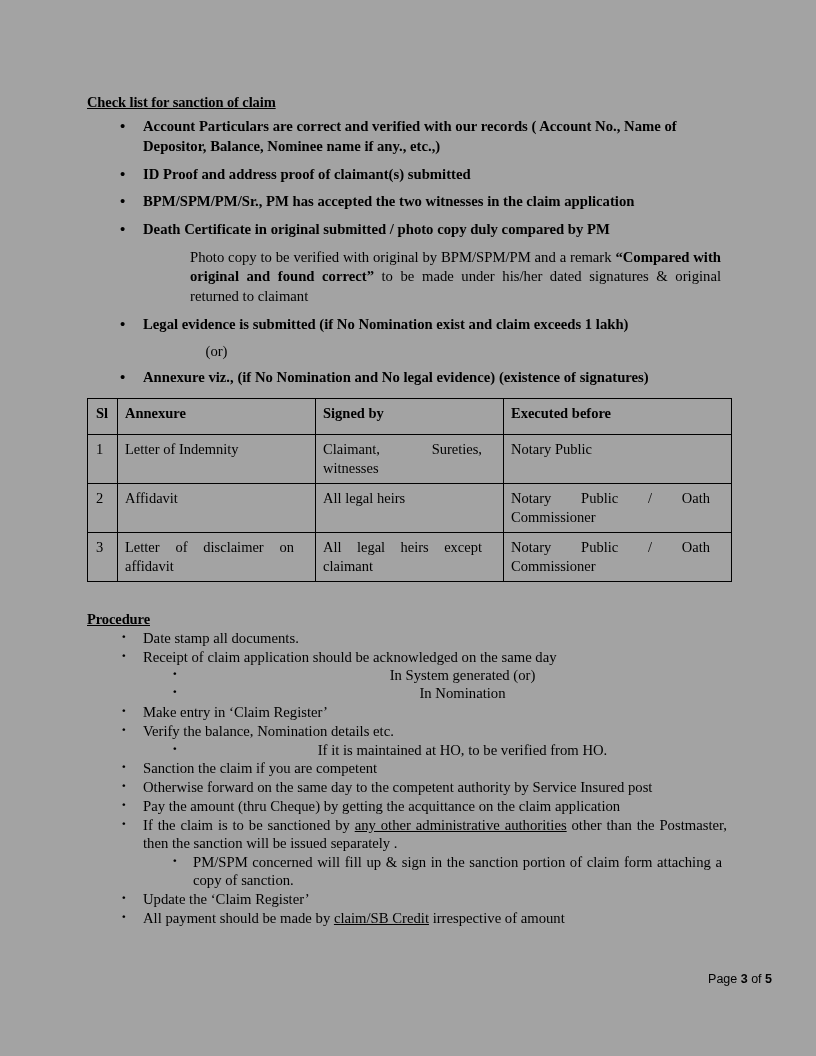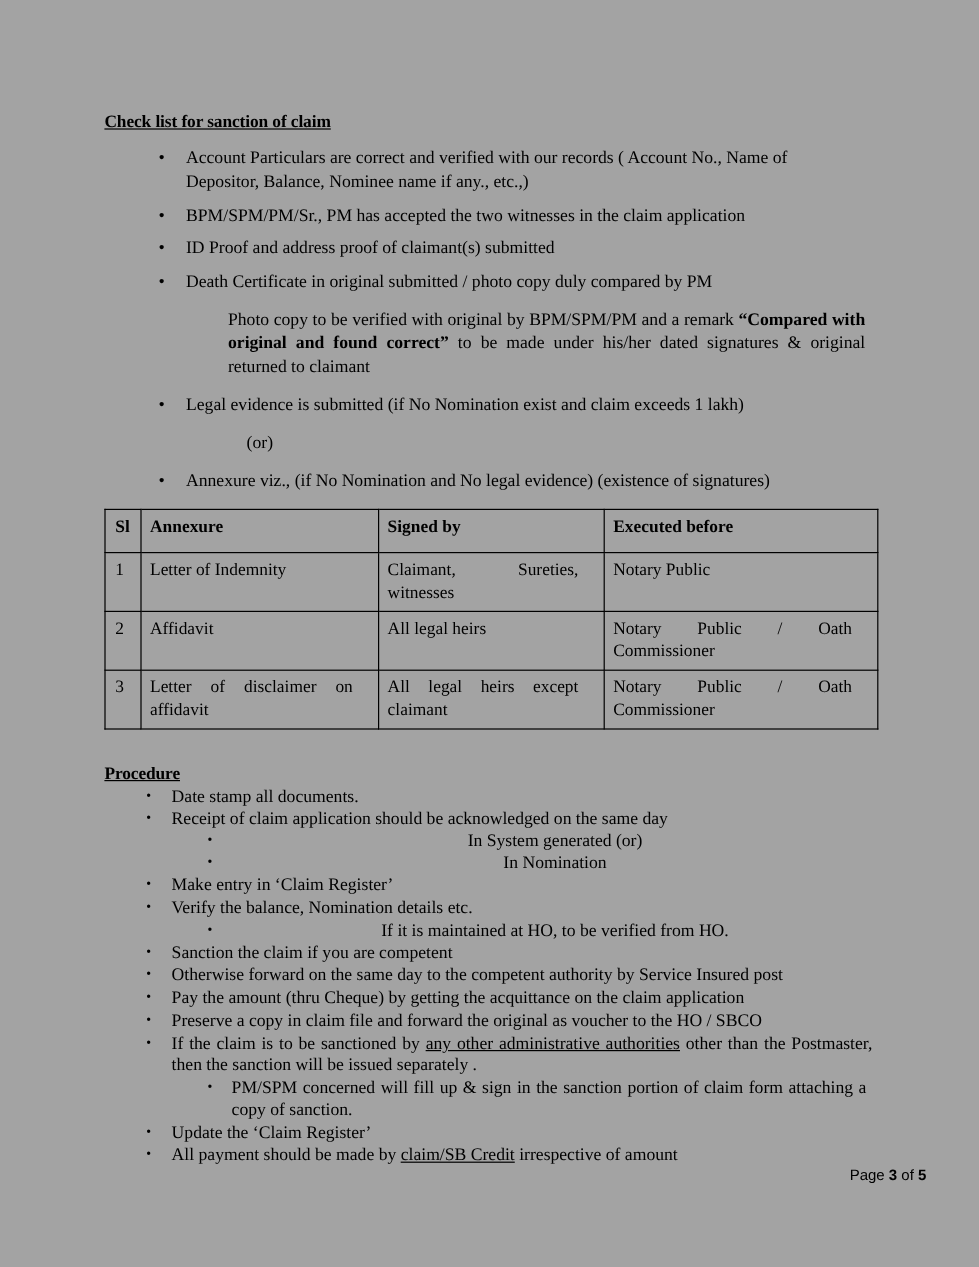--- a/index.html
+++ b/index.html
@@ -32,22 +32,23 @@
     margin: 0 0 6px 0;
     line-height: 1.25;
   }
   .section-heading.procedure {
     margin: 0 0 1px 0;
   }
 
   
   ul.checklist {
     list-style: none;
-    margin: 12px;
+    margin: 0;
     padding: 0;
+    font-weight: bold;
   }
   ul.checklist > li {
     position: relative;
     padding-left: 56px;
     font-size: 14.7px;
     line-height: 1.34;
     margin-bottom: 8px;
   }
   ul.checklist > li::before {
     content: "\2022";
@@ -192,24 +193,24 @@
 <div class="page">
   <div class="content">
 
     <div class="section-heading">Check list for sanction of claim</div>
 
     <ul class="checklist">
       <li>
         <span>Account Particulars are correct and verified with our records ( Account No., Name of Depositor, Balance, Nominee name if any., etc.,)</span>
       </li>
       <li>
+        <span>ID Proof and address proof of claimant(s) submitted</span>
+      </li>
+      <li>
         <span>BPM/SPM/PM/Sr., PM has accepted the two witnesses in the claim application</span>
-      </li>
-      <li>
-        <span>ID Proof and address proof of claimant(s) submitted</span>
       </li>
       <li class="tight">
         <span>Death Certificate in original submitted / photo copy duly compared by PM</span>
       </li>
     </ul>
 
     <div class="note-para"><span>Photo copy to be verified with original by BPM/SPM/PM and a remark </span><b>“Compared with original and found correct”</b><span> to be made under his/her dated signatures &amp; original returned to claimant</span></div>
 
     <ul class="checklist">
       <li>
@@ -294,23 +295,20 @@
       </li>
       <li>
         <span>Sanction the claim if you are competent</span>
       </li>
       <li class="just">
         <span>Otherwise forward on the same day to the competent authority  by Service Insured post</span>
       </li>
       <li>
         <span>Pay the amount (thru Cheque) by getting the acquittance on the claim application</span>
       </li>
-      <li>
-        <span>Preserve a copy in claim file and forward the original as voucher to the HO /  SBCO</span>
-      </li>
       <li class="just"><span>If the claim is to be sanctioned by </span><span class="u">any other administrative authorities</span><span> other than the Postmaster, then the sanction will be issued separately .</span>
         <ul class="proc-sub">
           <li class="just">
             <span>PM/SPM concerned will fill up &amp; sign in the sanction portion of claim form attaching a copy of sanction.</span>
           </li>
         </ul>
       </li>
       <li>
         <span>Update the ‘Claim Register’</span>
       </li>

